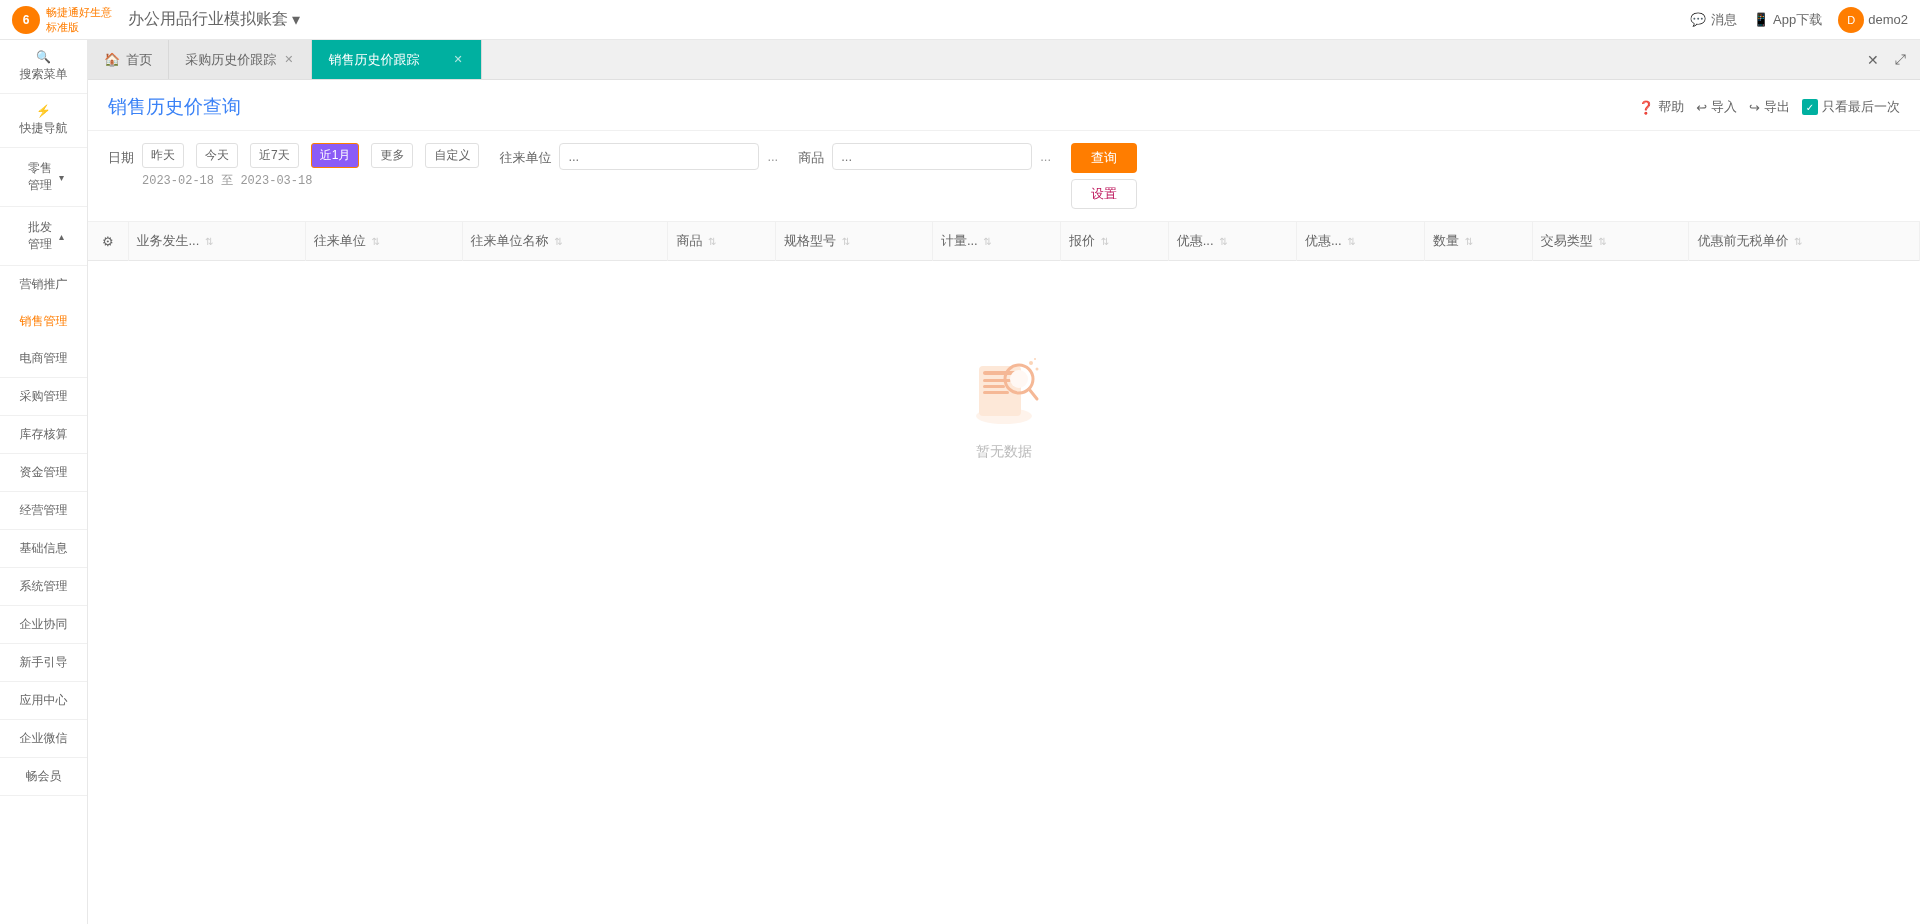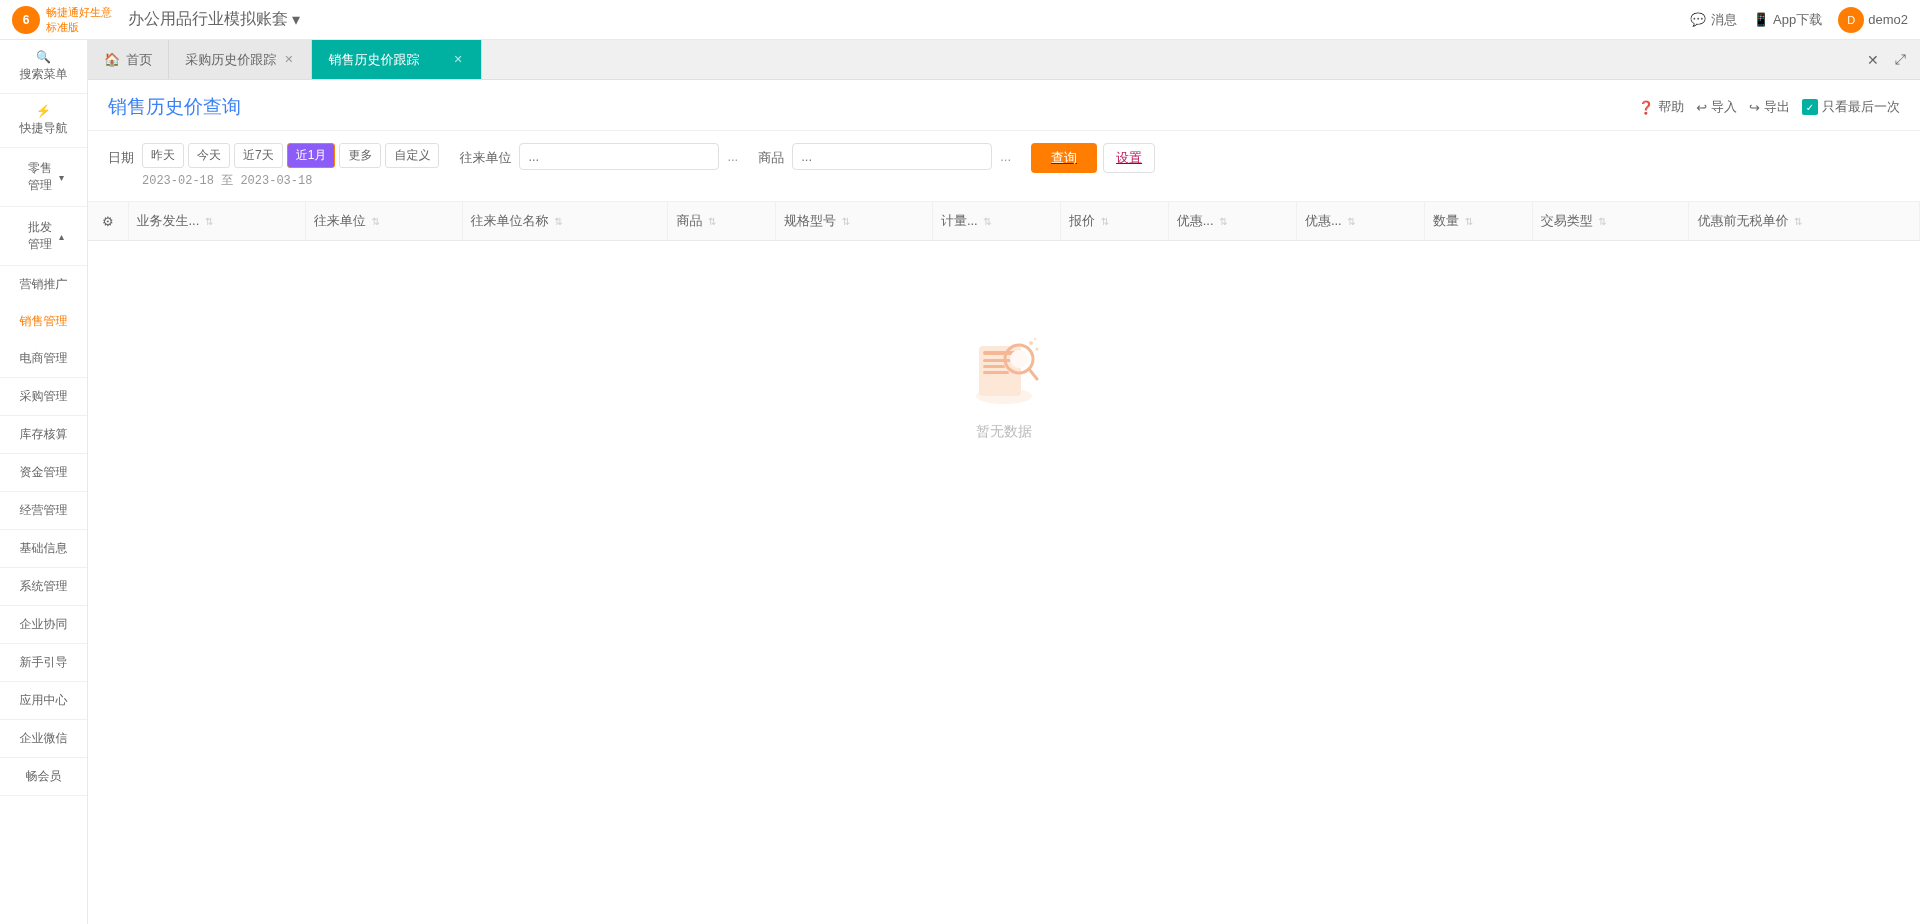--- a/index.html
+++ b/index.html
@@ -253,21 +253,21 @@
       padding-top: 6px;
     }
     .filter-date-btns {
       display: flex;
       flex-direction: column;
       gap: 4px;
     }
     .date-btn-row {
       display: flex;
       align-items: center;
-      gap: 4px;
+      gap: 12px;
     }
     .date-btn {
       padding: 3px 8px;
       border: 1px solid #e0e0e0;
       border-radius: 3px;
       cursor: pointer;
       font-size: 12px;
       color: #666;
       background: #fff;
     }
@@ -313,23 +313,22 @@
       background: #fff;
       color: #be185d;
       border: 1px solid #e0e0e0;
       border-radius: 4px;
       padding: 5px 12px;
       font-size: 13px;
       cursor: pointer;
     }
     .btn-col {
       display: flex;
-      flex-direction: row;
+      flex-direction: column;
       gap: 6px;
-      text-decoration: underline;
     }
 
     
     .table-container {
       flex: 1;
       overflow: auto;
     }
     table {
       width: 100%;
       border-collapse: collapse;

